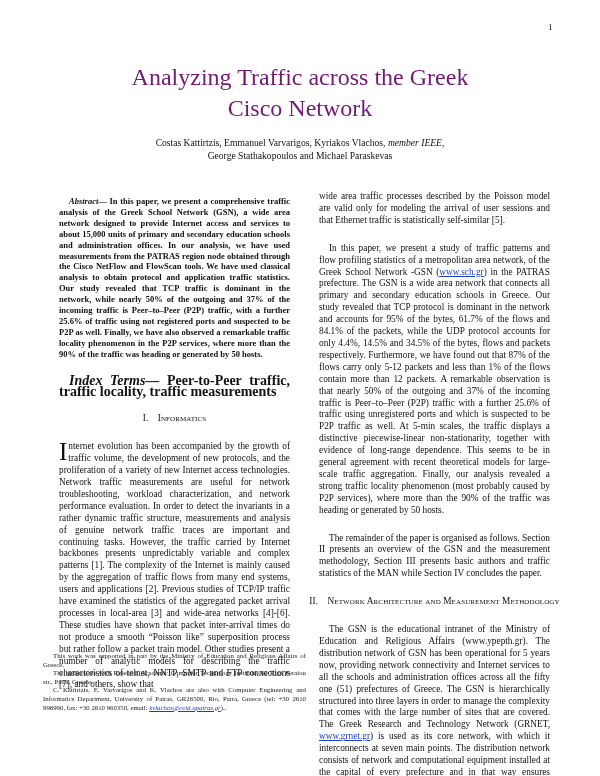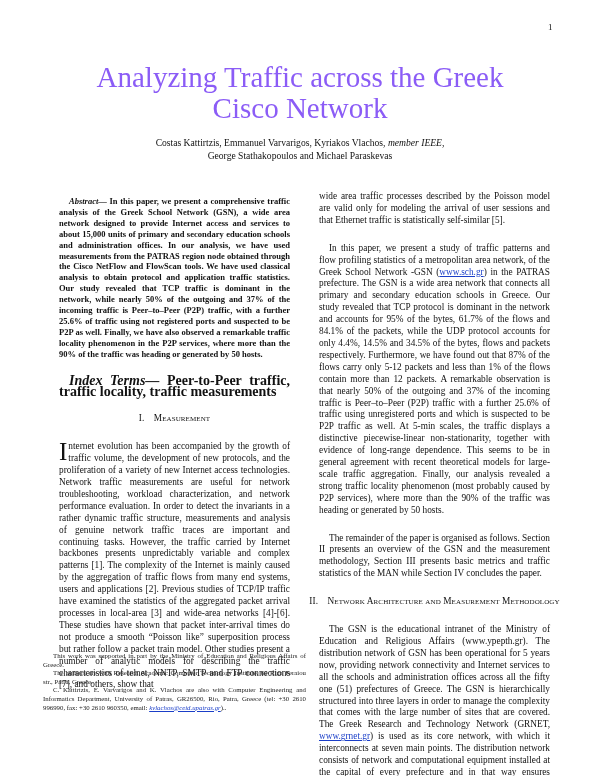--- a/index.html
+++ b/index.html
@@ -3,21 +3,21 @@
 <meta charset="utf-8">
 <style>
   html, body { margin: 0; padding: 0; background: #ffffff; }
   body {
     width: 600px; height: 776px; position: relative; overflow: hidden;
     font-family: "Liberation Serif", serif; color: #111;
   }
   .page-number { position: absolute; top: 22px; left: 548px; font-size: 9px; }
   .title {
     position: absolute; top: 62px; left: 0; width: 600px; text-align: center;
-    font-size: 29px; line-height: 31px; color: #8b5cf6;
+    font-size: 24px; line-height: 31px; color: #701a75;
   }
   .authors {
     position: absolute; top: 136px; left: 0; width: 600px; text-align: center;
     font-size: 9.6px; line-height: 13px;
   }
   .authors i { font-style: italic; }
   .col {
     position: absolute; top: 180px; width: 263px;
     font-size: 9.3px; line-height: 11.9px; text-align: justify;
   }
@@ -55,28 +55,28 @@
 </div>
 
 <div class="authors">
   <div><span>Costas Kattirtzis, Emmanuel Varvarigos, Kyriakos Vlachos, </span><i>member IEEE</i><span>,</span></div>
   <div>George Stathakopoulos and Michael Paraskevas</div>
 </div>
 
 <div class="col col-left">
   <p class="abstract indent"><span class="lbl">Abstract</span><span>— In this paper, we present a comprehensive traffic analysis of the Greek School Network (GSN), a wide area network designed to provide Internet access and services to about 15,000 units of primary and secondary education schools and administration offices. In our analysis, we have used measurements from the PATRAS region node obtained through the Cisco NetFlow and FlowScan tools. We have used classical analysis to obtain protocol and application traffic statistics. Our study revealed that TCP traffic is dominant in the network, while nearly 50% of the outgoing and 37% of the incoming traffic is Peer–to–Peer (P2P) traffic, with a further 25.6% of traffic using not registered ports and suspected to be P2P as well. Finally, we have also observed a remarkable traffic locality phenomenon in the P2P services, where more than the 90% of the traffic was heading or generated by 50 hosts.</span></p>
   <p class="index-terms indent"><span class="lbl">Index Terms</span><span>— Peer-to-Peer traffic, traffic locality, traffic measurements</span></p>
-  <p class="section-heading">I. Measurement</p>
+  <p class="section-heading">I. Informatics</p>
   <p><span class="drop-cap">I</span><span>nternet evolution has been accompanied by the growth of traffic volume, the development of new protocols, and the proliferation of a variety of new Internet access technologies. Network traffic measurements are useful for network troubleshooting, workload characterization, and network performance evaluation. In order to detect the invariants in a rather dynamic traffic structure, measurements and analysis of genuine network traffic traces are important and continuing tasks. However, the traffic carried by Internet backbones presents unpredictably variable and complex patterns [1]. The complexity of the Internet is mainly caused by the aggregation of traffic flows from many end systems, users and applications [2]. Previous studies of TCP/IP traffic have examined the statistics of the aggregated packet arrival processes in local-area [3] and wide-area networks [4]-[6]. These studies have shown that packet inter-arrival times do not produce a smooth “Poisson like” superposition process but rather follow a packet train model. Other studies present a number of analytic models for describing the traffic characteristics of telnet, NNTP, SMTP and FTP connections [7], and others, show that</span></p>
 </div>
 
 <div class="col col-right">
   <p>wide area traffic processes described by the Poisson model are valid only for modeling the arrival of user sessions and that Ethernet traffic is statistically self-similar [5].</p>
   <p class="indent"><span>In this paper, we present a study of traffic patterns and flow profiling statistics of a metropolitan area network, of the Greek School Network -GSN (</span><span class="link">www.sch.gr</span><span>) in the PATRAS prefecture. The GSN is a wide area network that connects all primary and secondary education schools in Greece. Our study revealed that TCP protocol is dominant in the network and accounts for 95% of the bytes, 61.7% of the flows and 84.1% of the packets, while the UDP protocol accounts for only 4.4%, 14.5% and 34.5% of the bytes, flows and packets respectively. Furthermore, we have found out that 87% of the flows carry only 5-12 packets and less than 1% of the flows contain more than 12 packets. A remarkable observation is that nearly 50% of the outgoing and 37% of the incoming traffic is Peer–to–Peer (P2P) traffic with a further 25.6% of traffic using unregistered ports and which is  suspected to be P2P traffic as well. At 5-min scales, the traffic displays a distinctive piecewise-linear non-stationarity, together with evidence of long-range dependence. This seems to be in general agreement with recent theoretical models for large-scale traffic aggregation. Finally, our analysis revealed a strong traffic locality phenomenon (most probably caused by P2P services), where more than the 90% of the traffic was heading or generated by 50 hosts.</span></p>
-  <p class="indent">The remainder of the paper is organised as follows. Section II presents an overview of the GSN and the measurement methodology, Section III presents basic metrics and traffic statistics of the MAN while Section IV concludes the paper.</p>
+  <p class="indent">The remainder of the paper is organised as follows. Section II presents an overview of the GSN and the measurement methodology, Section III presents basic authors and traffic statistics of the MAN while Section IV concludes the paper.</p>
   <p class="section-heading">II. Network Architecture and Measurement Methodology</p>
   <p class="indent"><span>The GSN is the educational intranet of the Ministry of Education and Religious Affairs (www.ypepth.gr). The distribution network of GSN has been operational for 5 years now, providing network connectivity and Internet services to all the schools and administration offices across all the fifty one (51) prefectures of Greece. The GSN is hierarchically structured into three layers in order to manage the complexity that comes with the large number of sites that are covered. The Greek Research and Technology Network (GRNET, </span><span class="link">www.grnet.gr</span><span>) is used as its core network, with which it interconnects at seven main points. The distribution network consists of network and computational equipment installed at the capital of every prefecture and in that way ensures optimal</span></p>
 </div>
 
 <div class="footnotes">
   <p class="indent">This work was supported in part by the Ministry of Education and Religious Affairs of Greece.</p>
   <p class="indent">The authors are with Research Academic Computer Technology Institute, 61 Riga Feraiou str., Patra, Greece.</p>
   <p class="indent"><span>C. Kattirtzis, E. Varvarigos and K. Vlachos are also with Computer Engineering and Informatics Department, University of Patras, GR26500, Rio, Patra, Greece (tel: +30 2610 996990, fax: +30 2610 960350, email: </span><span class="link">kvlachos@ceid.upatras.gr</span><span>)..</span></p>
 </div>
 

